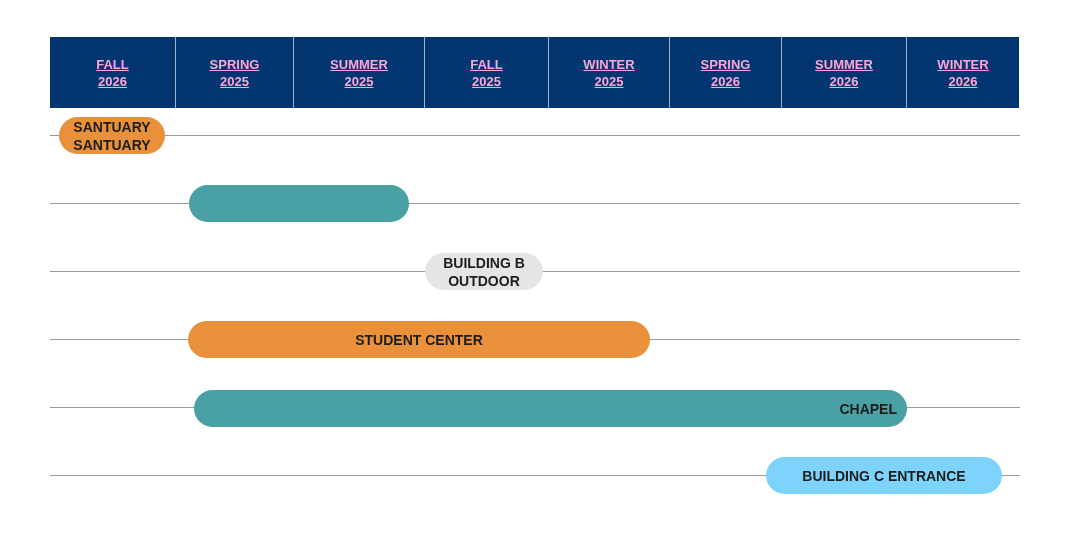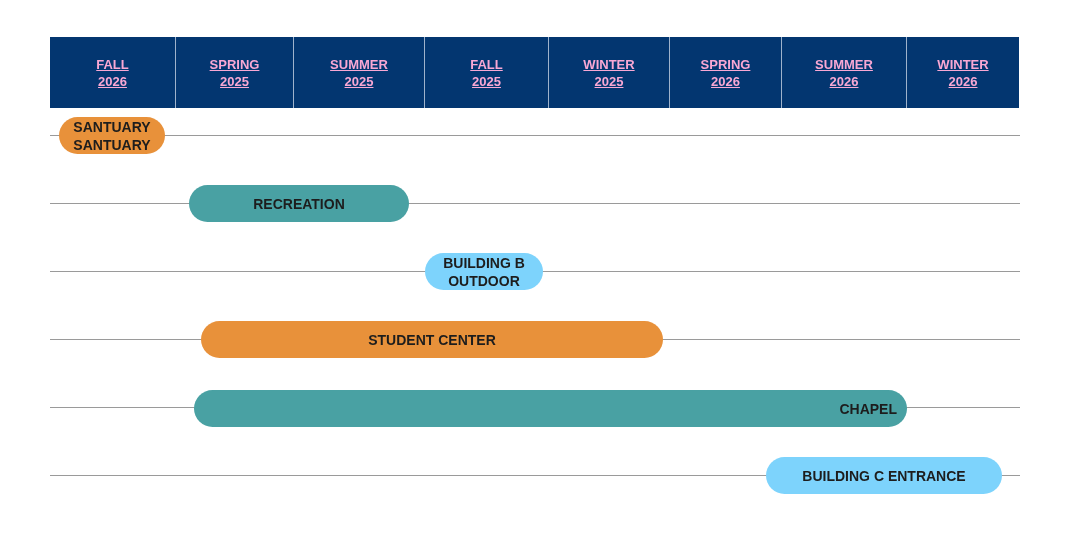--- a/index.html
+++ b/index.html
@@ -63,32 +63,31 @@
 
 <div class="bar" style="left:59px; top:117px; width:106px; height:37px; background:#E8913A;">
   <div>
     <div>SANTUARY</div>
     <div>SANTUARY</div>
   </div>
 </div>
 
 <div class="bar" style="left:189px; top:185px; width:220px; height:37px; background:#49A1A3;">
   <div>
-    <div>RECREATION</div>
   </div>
 </div>
 
-<div class="bar" style="left:425px; top:253px; width:118px; height:37px; background:#7dd3fc;">
+<div class="bar" style="left:425px; top:253px; width:118px; height:37px; background:#e5e5e5;">
   <div>
     <div>BUILDING B</div>
     <div>OUTDOOR</div>
   </div>
 </div>
 
-<div class="bar" style="left:201px; top:321px; width:462px; height:37px; background:#E8913A;">
+<div class="bar" style="left:188px; top:321px; width:462px; height:37px; background:#E8913A;">
   <div>STUDENT CENTER</div>
 </div>
 
 <div class="bar" style="left:194px; top:390px; width:713px; height:37px; background:#49A1A3;justify-content:flex-end;">
   <div>CHAPEL</div>
 </div>
 
 <div class="bar" style="left:766px; top:457px; width:236px; height:37px; background:#7dd3fc;">
   <div>BUILDING C ENTRANCE</div>
 </div>

